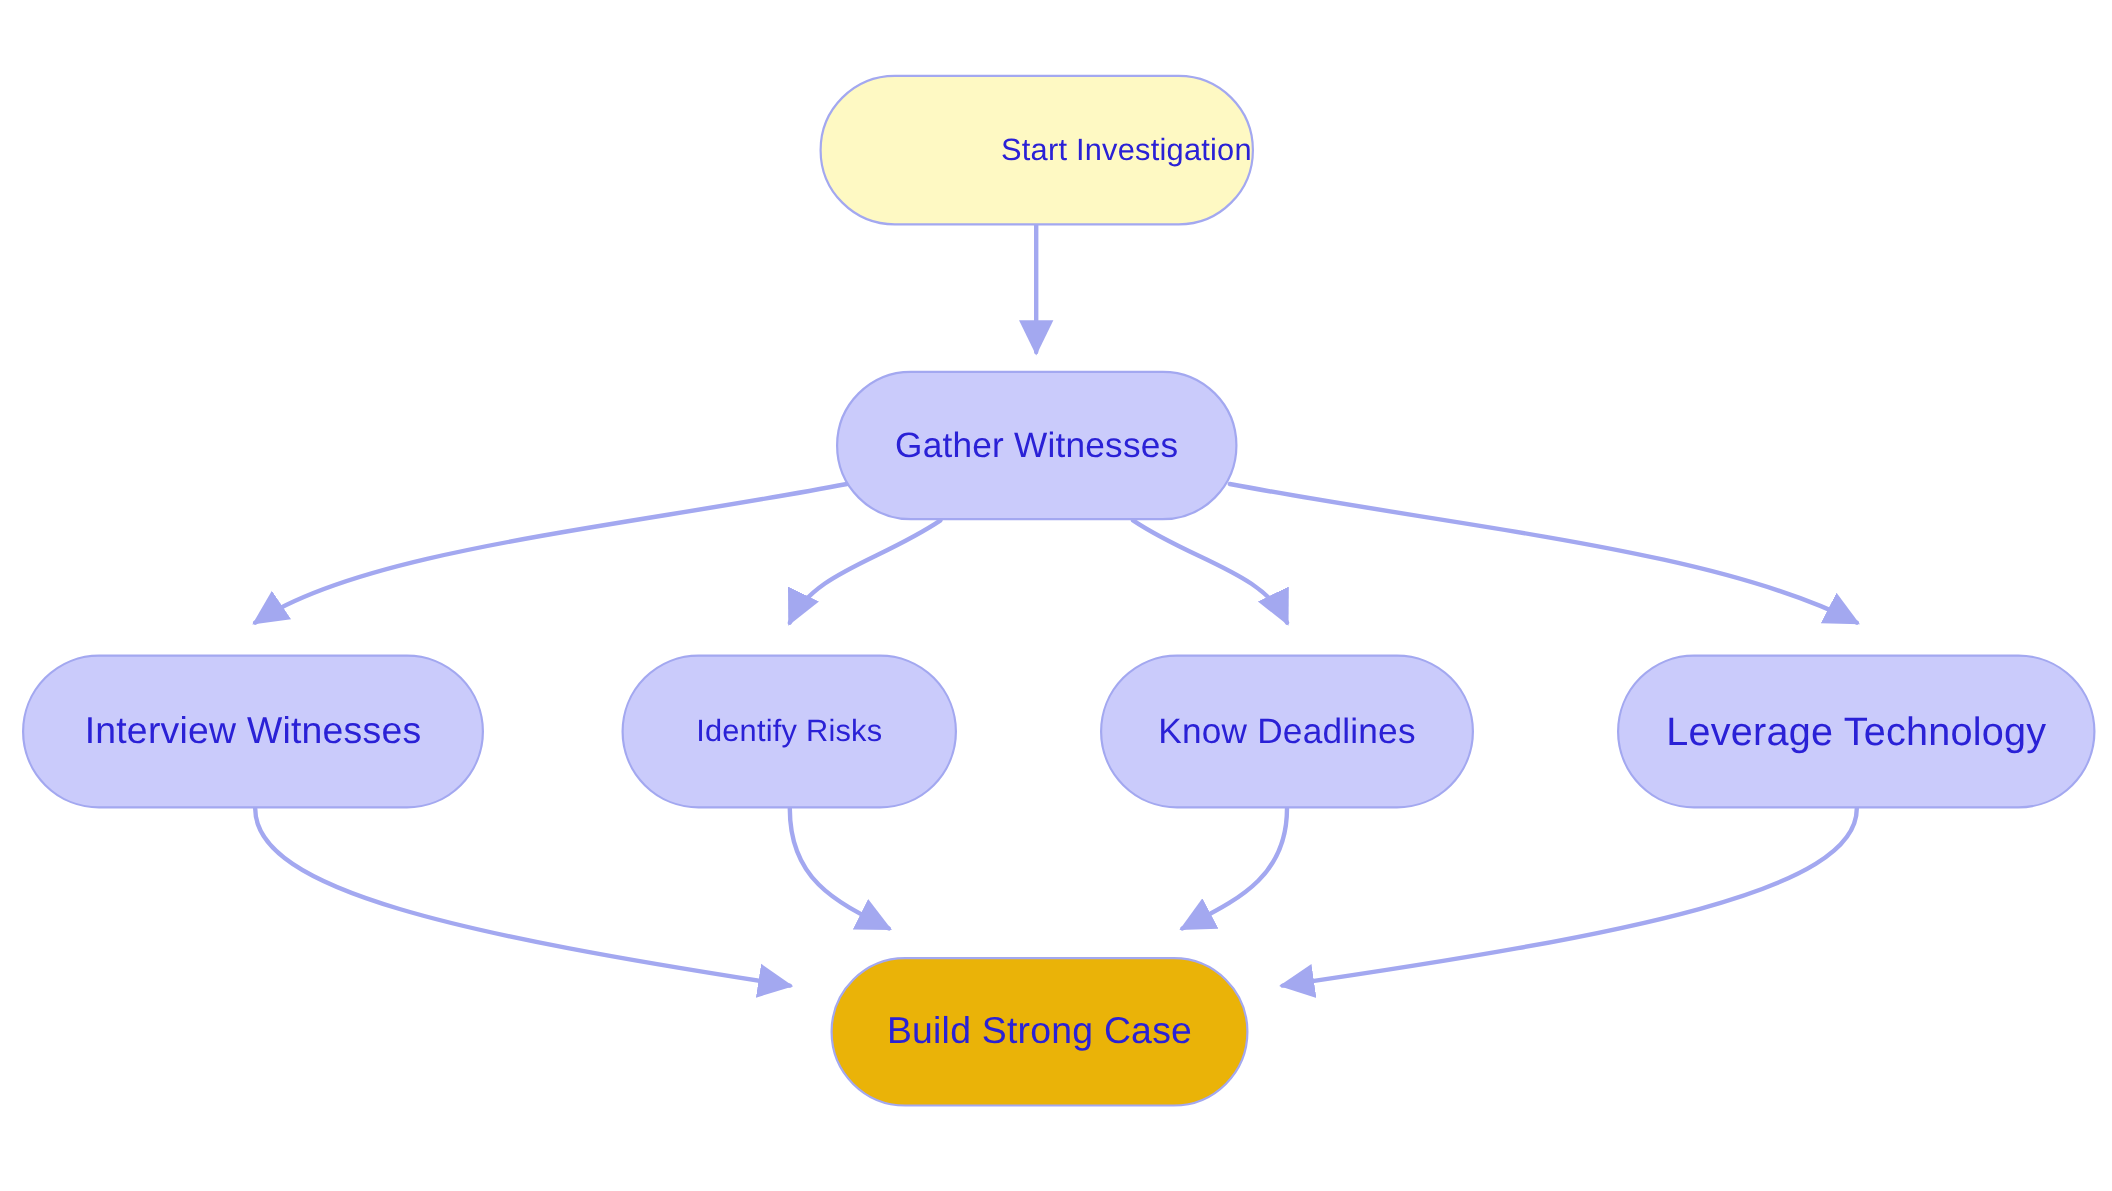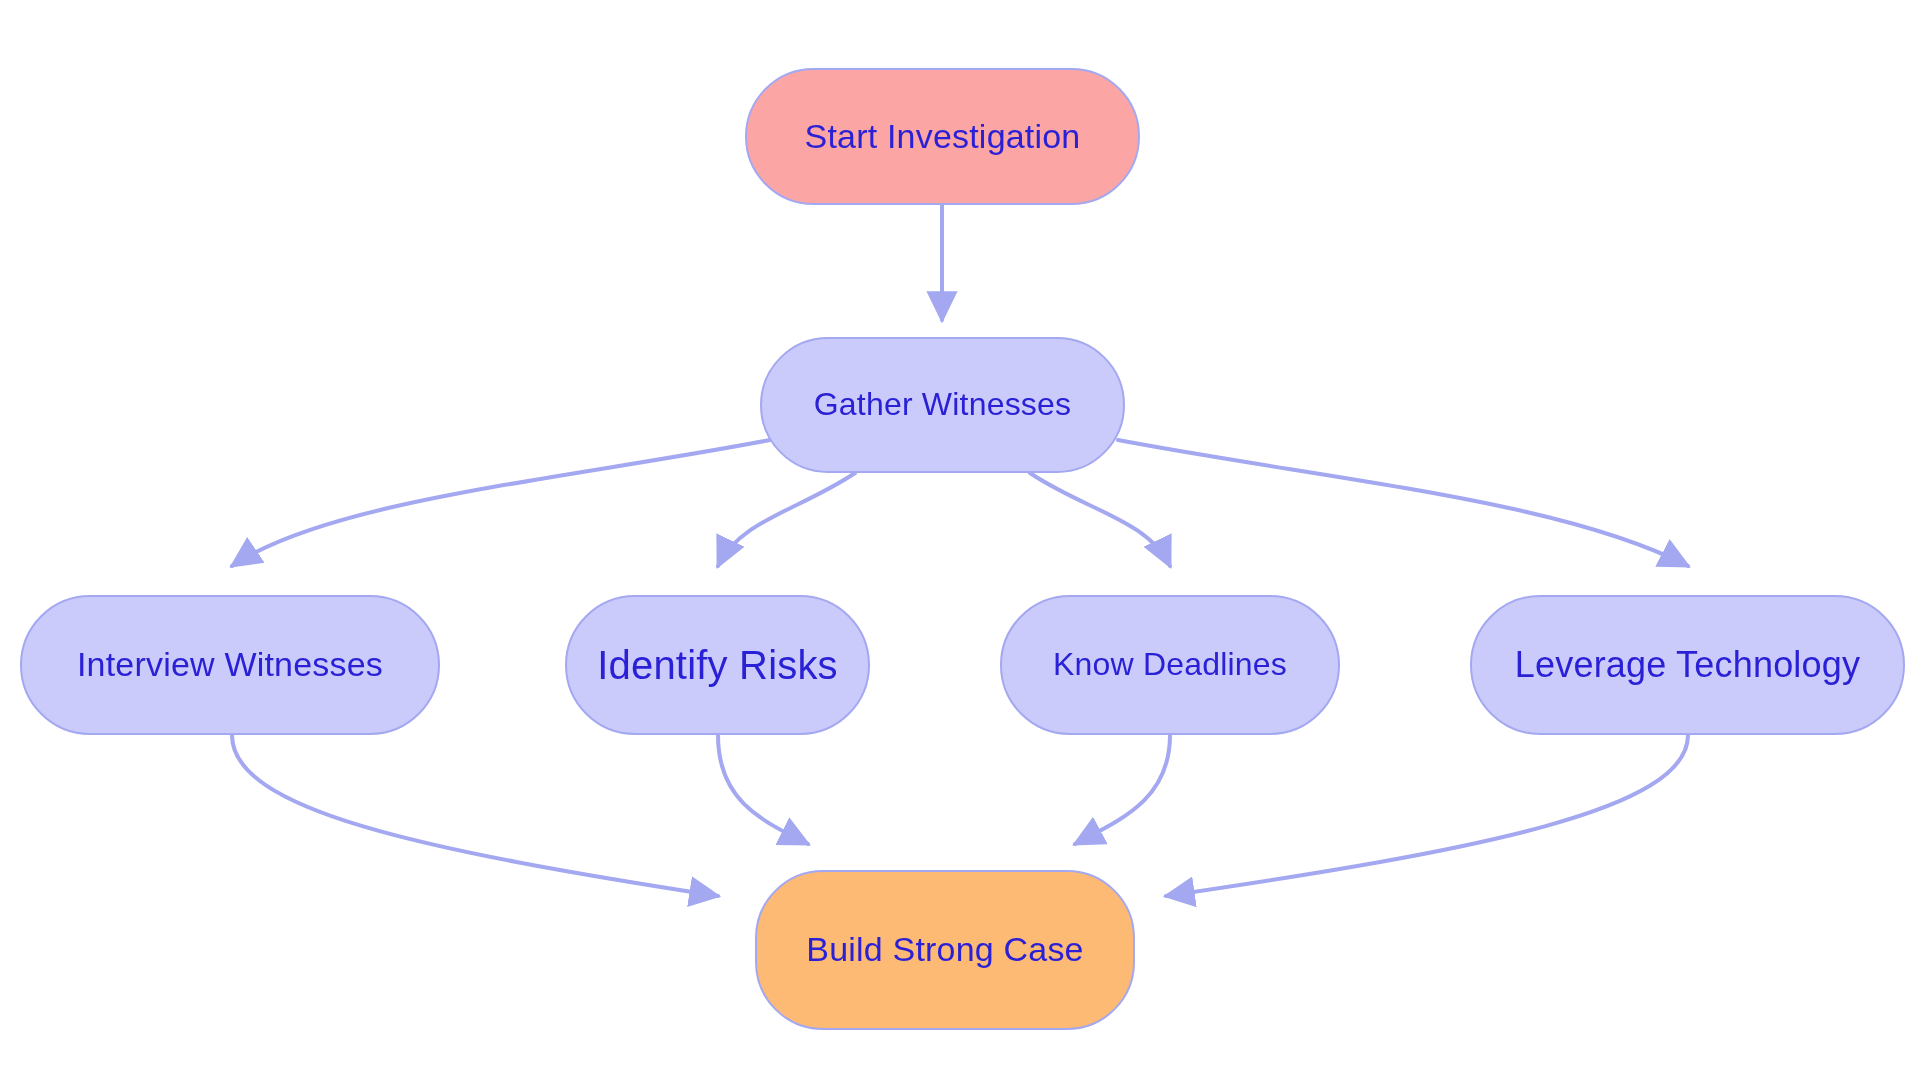--- a/index.html
+++ b/index.html
@@ -64,36 +64,36 @@
         <path d="M 1030 473 C 1085 510 1148 520 1170 566" fill="none" stroke="#a3a8f0" stroke-width="4" stroke-linecap="round" marker-end="url(#arrowhead)"></path>
         <path d="M 1118 440 C 1330 480 1560 500 1688 566" fill="none" stroke="#a3a8f0" stroke-width="4" stroke-linecap="round" marker-end="url(#arrowhead)"></path>
         <path d="M 232 735 C 232 810 420 850 718 896" fill="none" stroke="#a3a8f0" stroke-width="4" stroke-linecap="round" marker-end="url(#arrowhead)"></path>
         <path d="M 718 735 C 718 800 760 820 808 844" fill="none" stroke="#a3a8f0" stroke-width="4" stroke-linecap="round" marker-end="url(#arrowhead)"></path>
         <path d="M 1170 735 C 1170 800 1120 820 1075 844" fill="none" stroke="#a3a8f0" stroke-width="4" stroke-linecap="round" marker-end="url(#arrowhead)"></path>
         <path d="M 1688 735 C 1688 810 1480 850 1166 896" fill="none" stroke="#a3a8f0" stroke-width="4" stroke-linecap="round" marker-end="url(#arrowhead)"></path>
       </g>
   </svg>
 
   <div id="node-layer">
-      <div class="flow-node" style="left: 745px; top: 68px; width: 395px; height: 137px; background: #fca5a5; border-color: rgb(163, 168, 240); color: rgb(42, 33, 214); border-radius: 68.5px; font-size: 34px;">
+      <div class="flow-node" style="left: 745px; top: 68px; width: 395px; height: 137px; background: #fef9c3; border-color: rgb(163, 168, 240); color: rgb(42, 33, 214); border-radius: 68.5px; font-size: 28px; justify-content: flex-end;">
         <span class="node-label">Start Investigation</span>
       </div>
       <div class="flow-node" style="left: 760px; top: 337px; width: 365px; height: 136px; background: rgb(202, 203, 251); border-color: rgb(163, 168, 240); color: rgb(42, 33, 214); border-radius: 68px; font-size: 32px;">
         <span class="node-label">Gather Witnesses</span>
       </div>
       <div class="flow-node" style="left: 20px; top: 595px; width: 420px; height: 140px; background: rgb(202, 203, 251); border-color: rgb(163, 168, 240); color: rgb(42, 33, 214); border-radius: 70px; font-size: 34px; justify-content: center;">
         <span class="node-label">Interview Witnesses</span>
       </div>
-      <div class="flow-node" style="left: 565px; top: 595px; width: 305px; height: 140px; background: rgb(202, 203, 251); border-color: rgb(163, 168, 240); color: rgb(42, 33, 214); border-radius: 70px; font-size: 40px;">
+      <div class="flow-node" style="left: 565px; top: 595px; width: 305px; height: 140px; background: rgb(202, 203, 251); border-color: rgb(163, 168, 240); color: rgb(42, 33, 214); border-radius: 70px; font-size: 28px;">
         <span class="node-label">Identify Risks</span>
       </div>
       <div class="flow-node" style="left: 1000px; top: 595px; width: 340px; height: 140px; background: rgb(202, 203, 251); border-color: rgb(163, 168, 240); color: rgb(42, 33, 214); border-radius: 70px; font-size: 32px; text-align: right;">
         <span class="node-label">Know Deadlines</span>
       </div>
       <div class="flow-node" style="left: 1470px; top: 595px; width: 435px; height: 140px; background: rgb(202, 203, 251); border-color: rgb(163, 168, 240); color: rgb(42, 33, 214); border-radius: 70px; font-size: 36px;">
         <span class="node-label">Leverage Technology</span>
       </div>
-      <div class="flow-node" style="left: 755px; top: 870px; width: 380px; height: 160px; background: #fdba74; border-color: rgb(163, 168, 240); color: rgb(42, 33, 214); border-radius: 68px; font-size: 34px;">
+      <div class="flow-node" style="left: 755px; top: 870px; width: 380px; height: 136px; background: #eab308; border-color: rgb(163, 168, 240); color: rgb(42, 33, 214); border-radius: 68px; font-size: 34px;">
         <span class="node-label">Build Strong Case</span>
       </div>
     </div>
 
 </div>
 
 </body></html>

